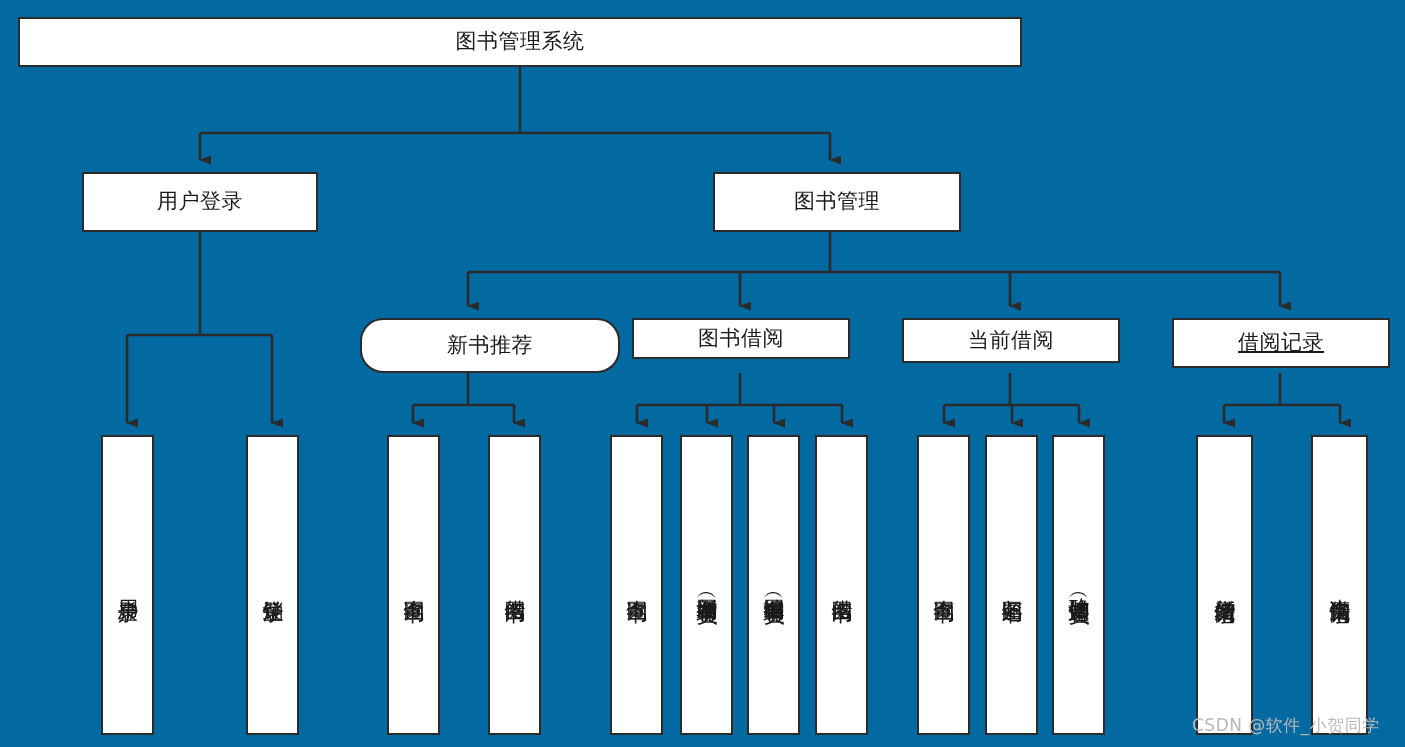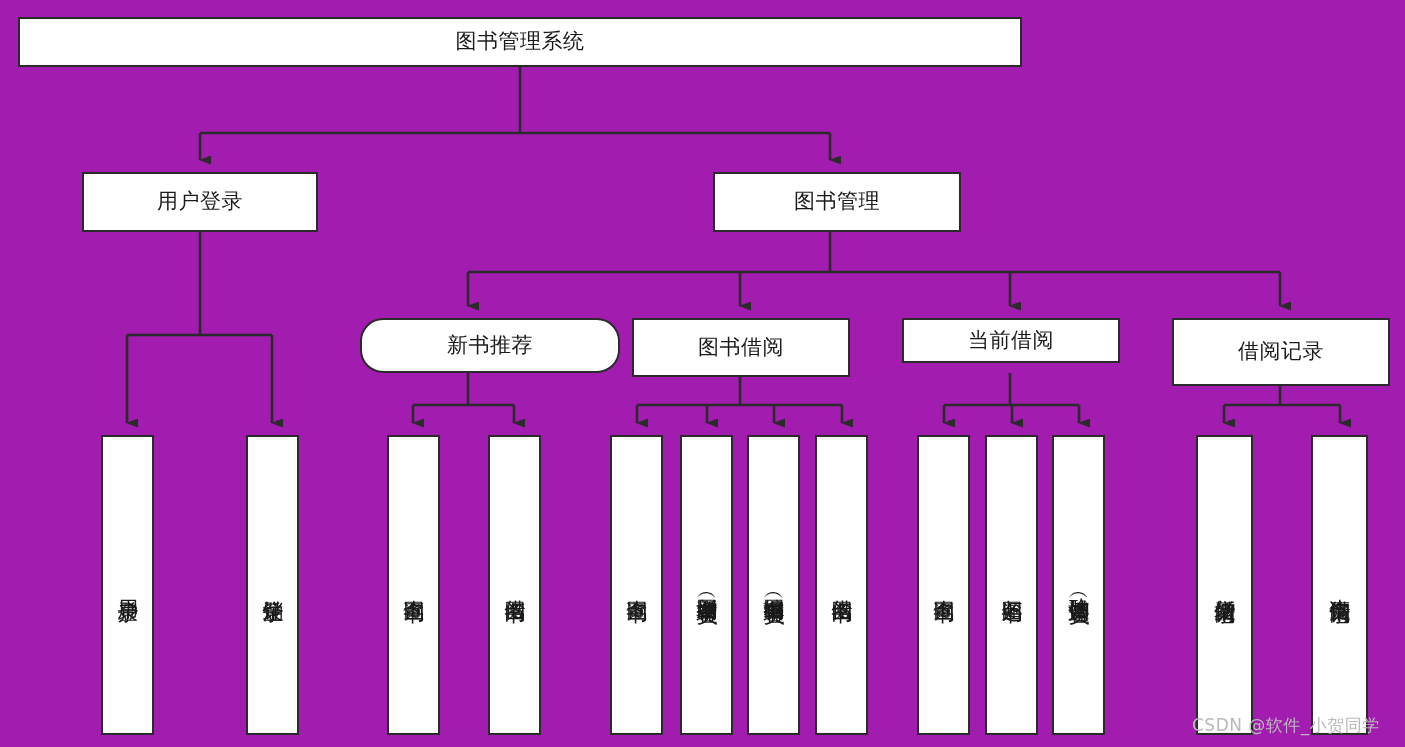--- a/index.html
+++ b/index.html
@@ -4,21 +4,21 @@
 <style>
   html, body {
     margin: 0;
     padding: 0;
     background: #ffffff;
   }
   #diagram-root {
     position: relative;
     width: 1405px;
     height: 747px;
-    background: #a21caf;
+    background: #0369a1;
     font-family: "DejaVu Sans", "Liberation Sans", sans-serif;
     overflow: hidden;
   }
   #edge-layer {
     position: absolute;
     left: 0;
     top: 0;
     width: 1405px;
     height: 747px;
     pointer-events: none;
@@ -124,27 +124,27 @@
   <div class="node node-h" style="left:82px; top:172px; width:236px; height:60px;">
     <span>用户登录</span>
   </div>
   <div class="node node-h" style="left:713px; top:172px; width:248px; height:60px;">
     <span>图书管理</span>
   </div>
 
   <div class="node node-h" style="left:360px; top:318px; width:260px; height:55px;border-radius:23px;">
     <span>新书推荐</span>
   </div>
-  <div class="node node-h" style="left:632px; top:318px; width:218px; height:59px;">
+  <div class="node node-h" style="left:632px; top:318px; width:218px; height:41px;">
     <span>图书借阅</span>
   </div>
   <div class="node node-h" style="left:902px; top:318px; width:218px; height:45px;">
     <span>当前借阅</span>
   </div>
-  <div class="node node-h" style="left:1172px; top:318px; width:218px; height:68px;">
+  <div class="node node-h" style="left:1172px; top:318px; width:218px; height:50px;text-decoration:underline;">
     <span>借阅记录</span>
   </div>
 
   <div class="node node-v" style="left:101px; top:435px; width:53px; height:300px;">
     <span>用户登录</span>
   </div>
   <div class="node node-v" style="left:246px; top:435px; width:53px; height:300px;">
     <span>注销登录</span>
   </div>
 

